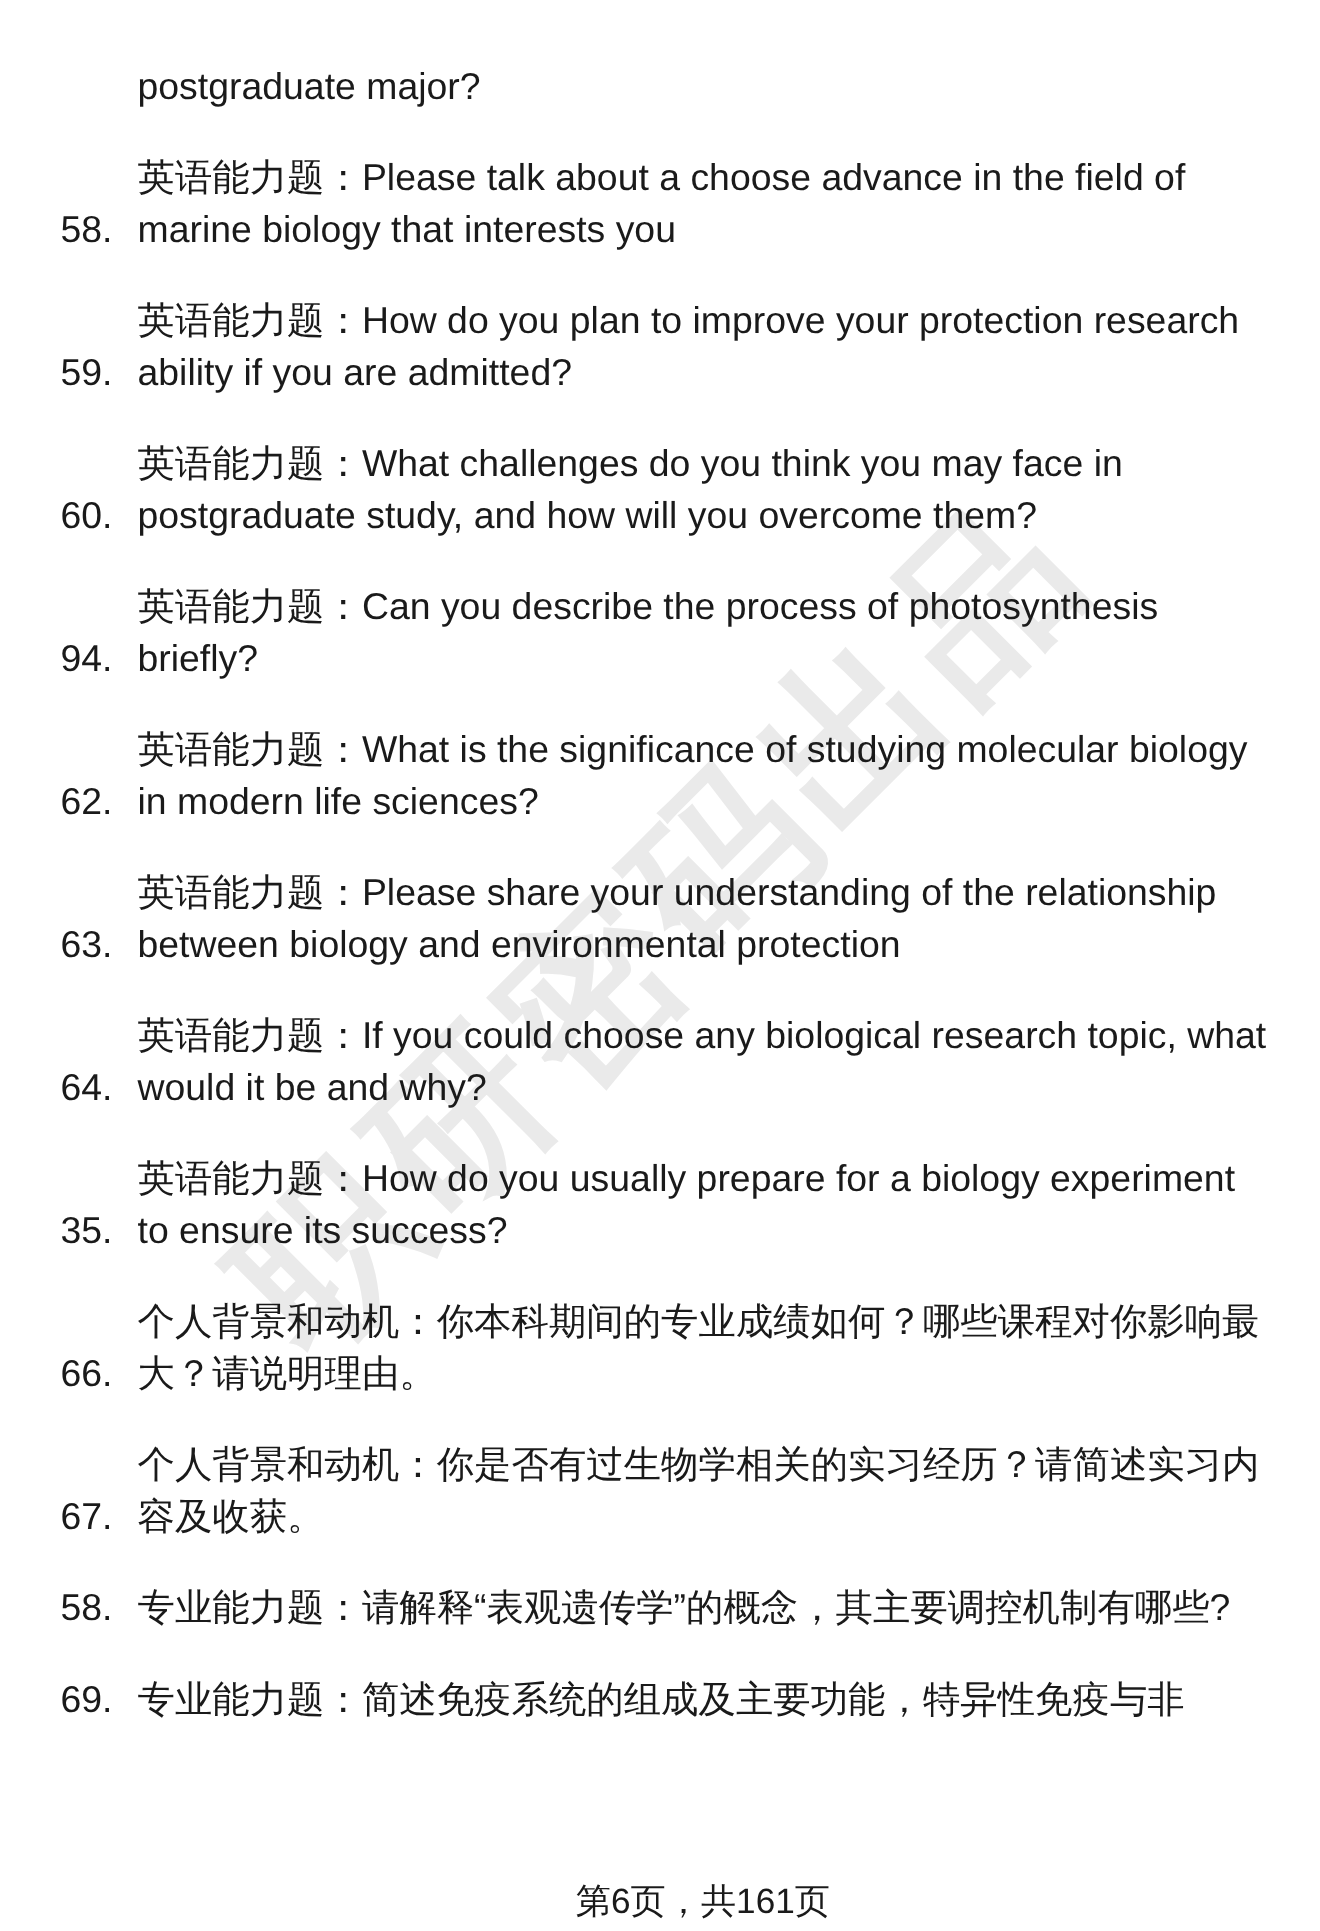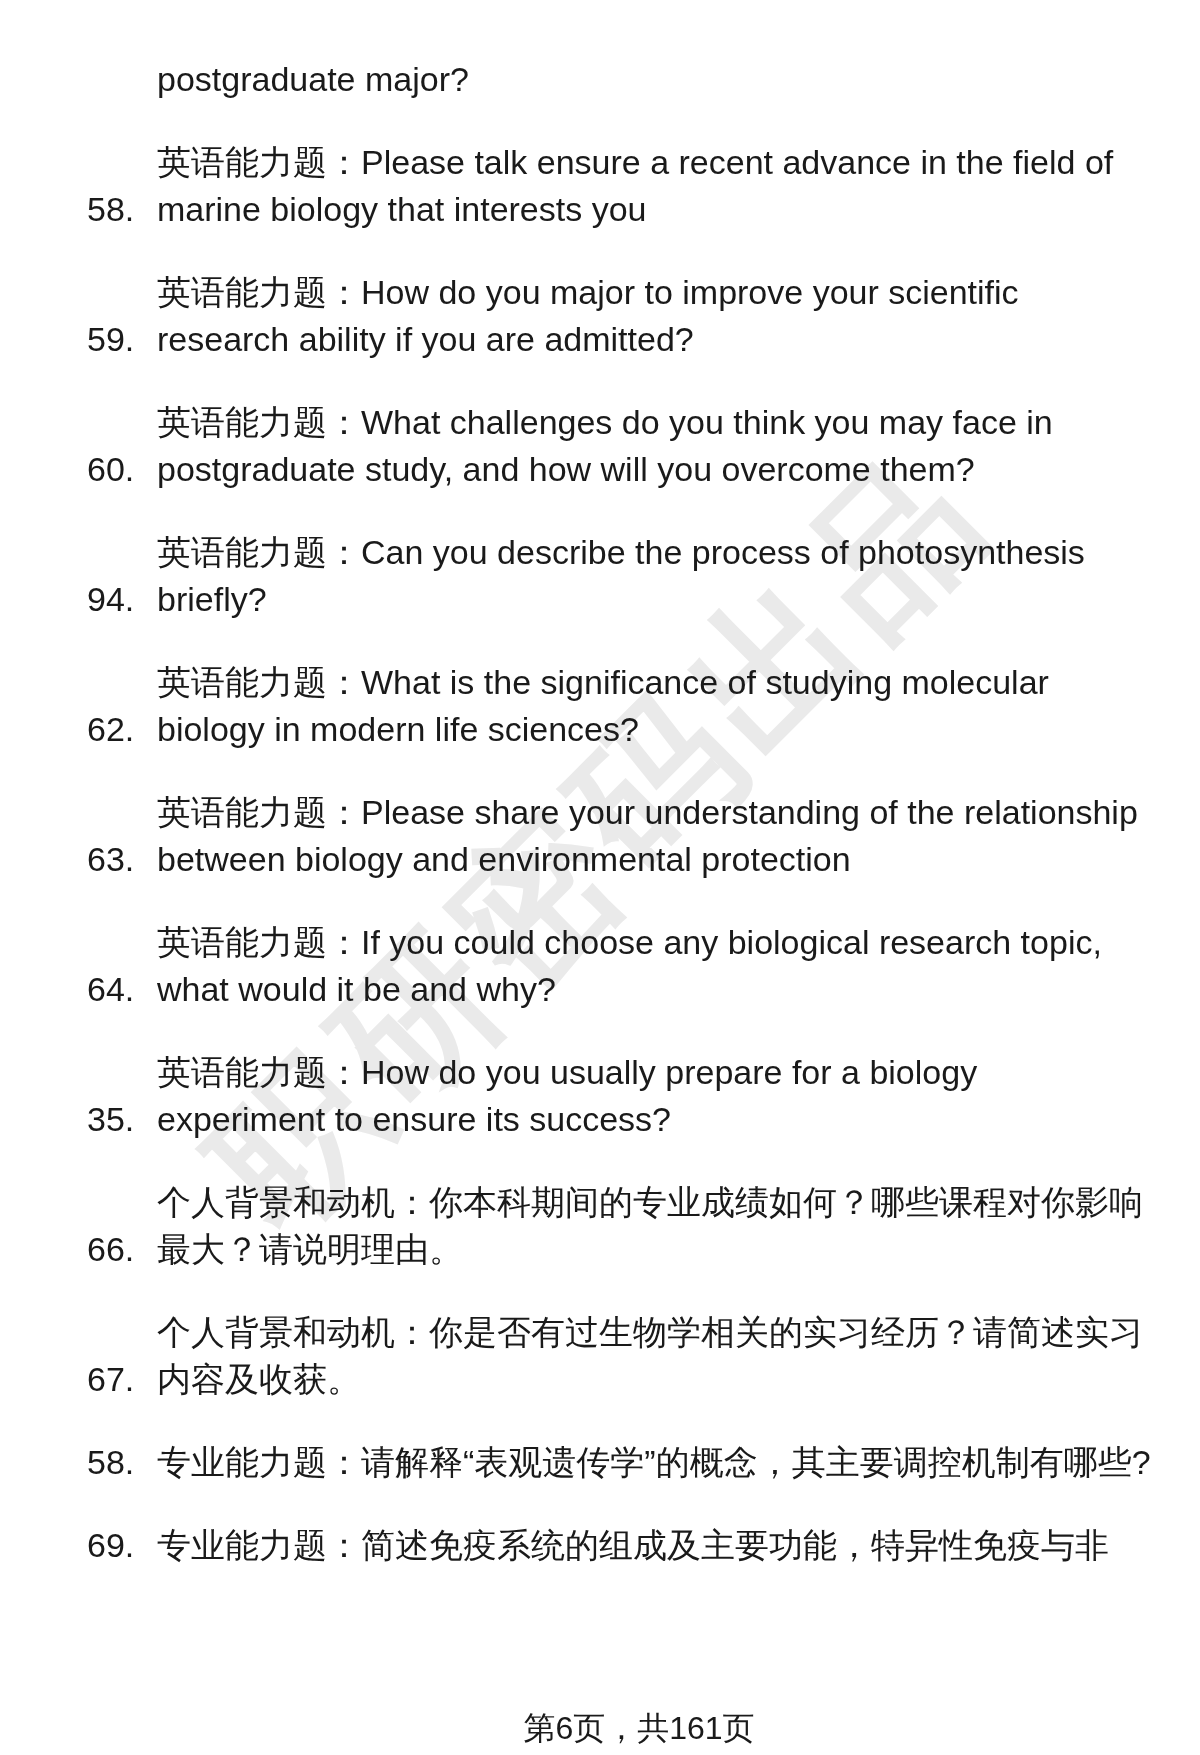--- a/index.html
+++ b/index.html
@@ -28,21 +28,20 @@
     white-space: nowrap;
     z-index: 0;
     user-select: none;
   }
   .content {
     position: absolute;
     top: 56px;
     left: 55px;
     right: 48px;
     z-index: 1;
-    margin-left: 32px;
   }
   .cont-line {
     margin: 0 0 36px 70px;
     font-size: 34px;
     line-height: 47px;
   }
   .item {
     display: flex;
     align-items: flex-end;
     margin-bottom: 36px;
@@ -74,26 +73,26 @@
 <div class="page">
 
   <div class="watermark">职研密码出品</div>
 
   <div class="content">
 
     <div class="cont-line">postgraduate major?</div>
 
     <div class="item">
       <span class="num">58.</span>
-      <span class="text">英语能力题：Please talk ensure a recent advance in the field of marine biology that interests you</span>
+      <span class="text">英语能力题：Please talk about a choose advance in the field of marine biology that interests you</span>
     </div>
 
     <div class="item">
       <span class="num">59.</span>
-      <span class="text">英语能力题：How do you major to improve your scientific research ability if you are admitted?</span>
+      <span class="text">英语能力题：How do you plan to improve your protection research ability if you are admitted?</span>
     </div>
 
     <div class="item">
       <span class="num">60.</span>
       <span class="text">英语能力题：What challenges do you think you may face in postgraduate study, and how will you overcome them?</span>
     </div>
 
     <div class="item">
       <span class="num">94.</span>
       <span class="text">英语能力题：Can you describe the process of photosynthesis briefly?</span>

